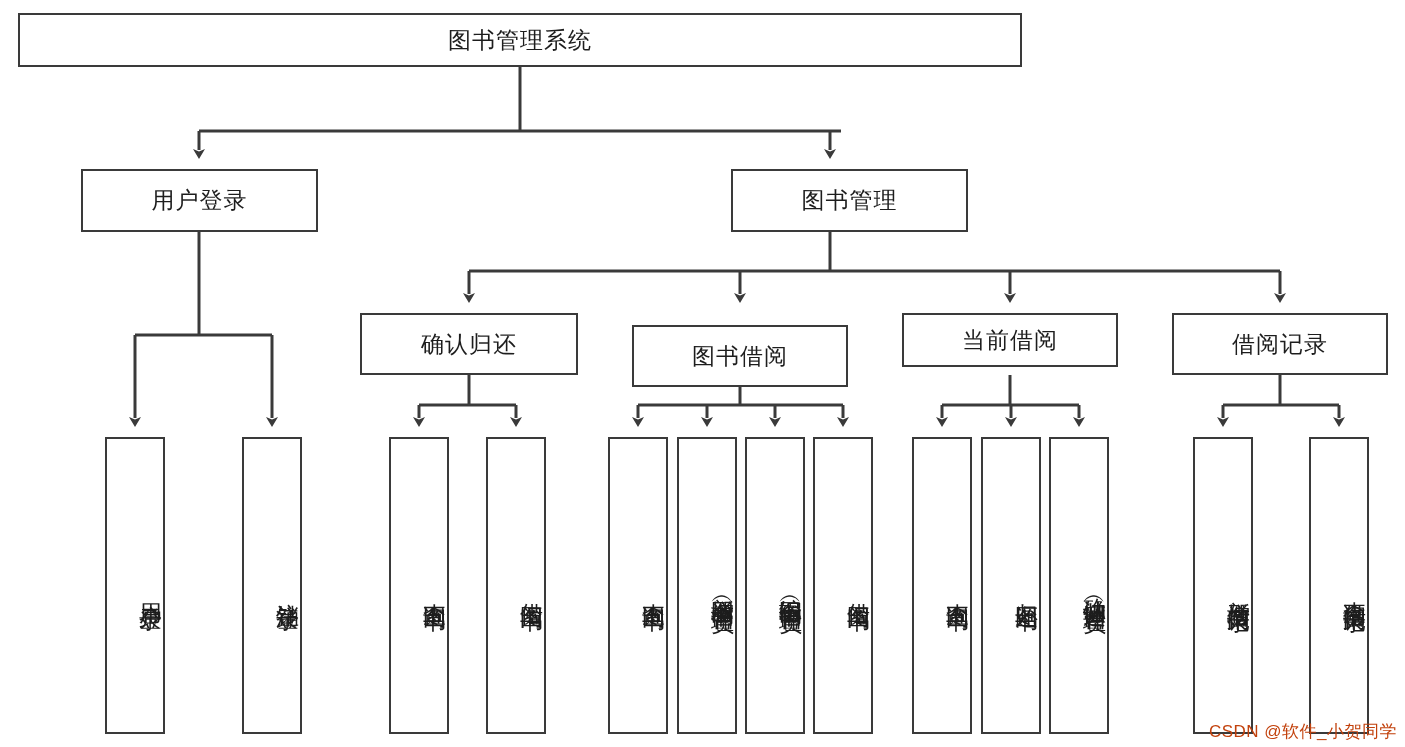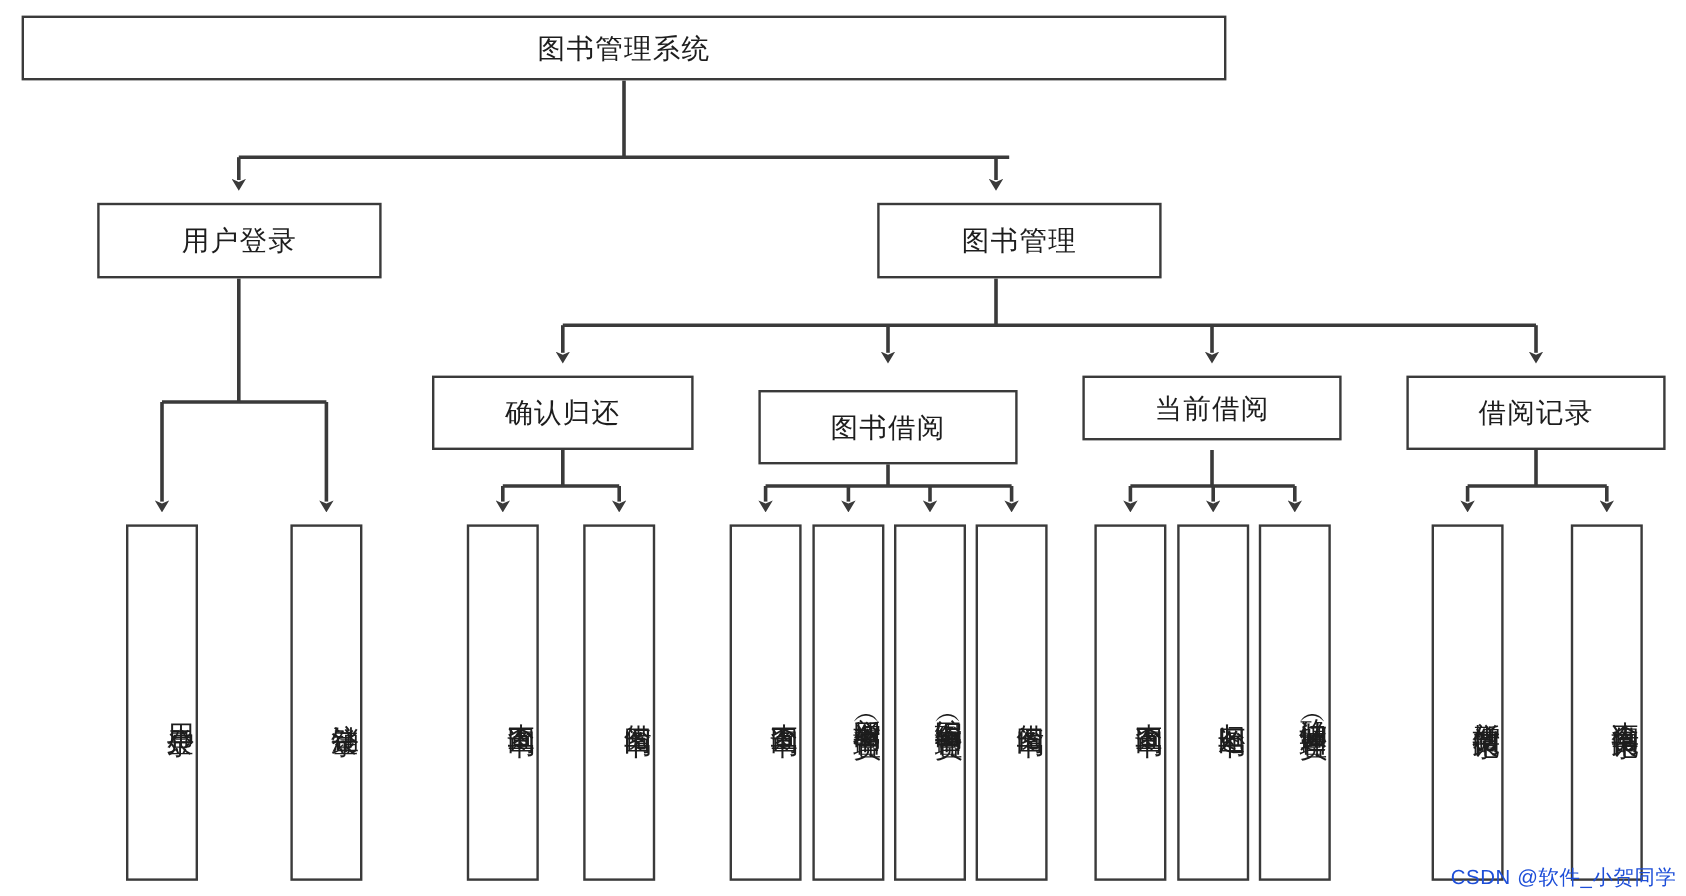--- a/index.html
+++ b/index.html
@@ -53,21 +53,21 @@
     writing-mode: vertical-rl;
     text-orientation: upright;
     display: block;
     white-space: nowrap;
   }
   #watermark {
     position: absolute;
     right: 8px;
     bottom: 4px;
     font-size: 17px;
-    color: #1d4ed8;
+    color: #c2410c;
     letter-spacing: 0.5px;
     white-space: nowrap;
     user-select: none;
   }
 </style>
 </head>
 <body>
 
 <div id="canvas">
 

